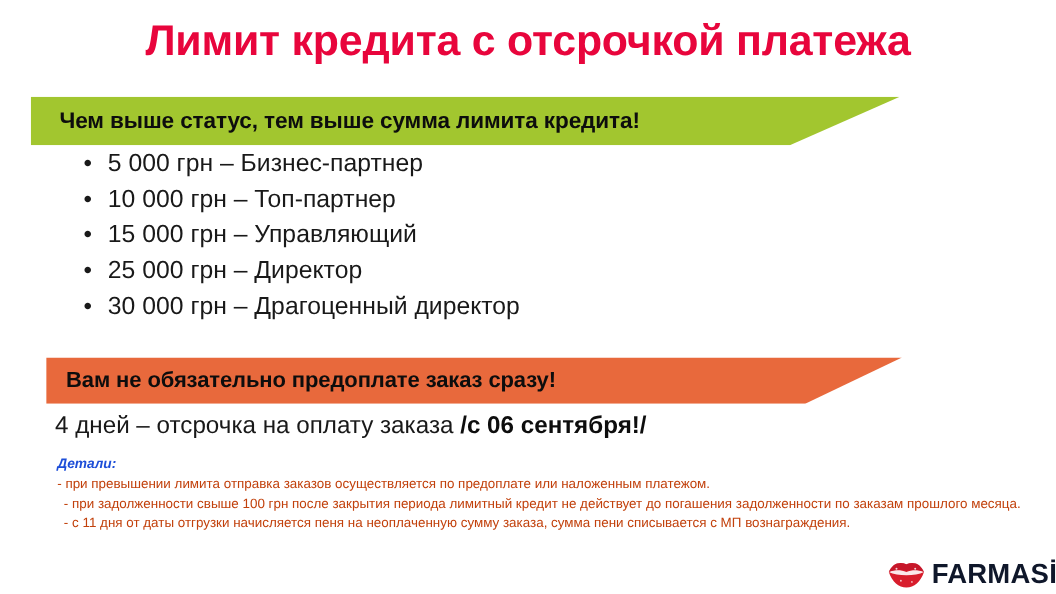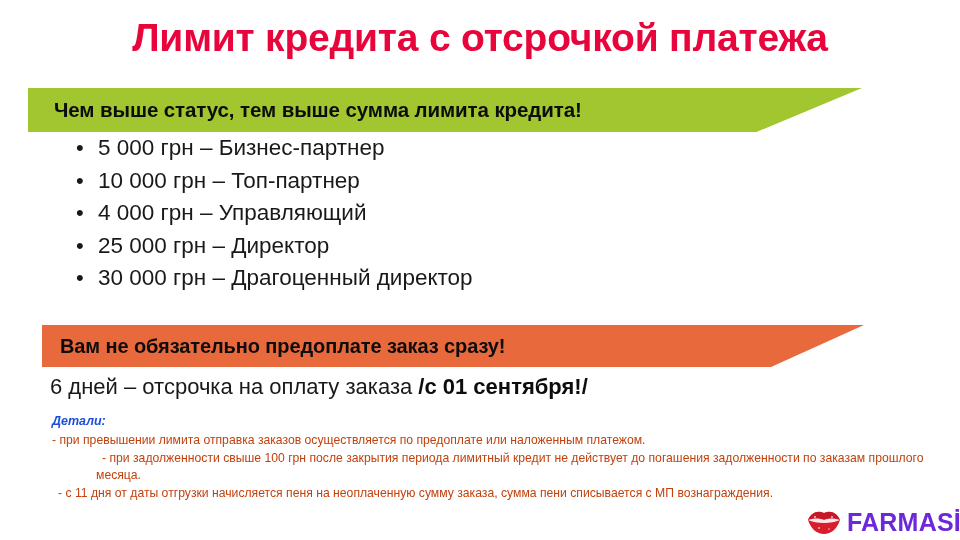--- a/index.html
+++ b/index.html
@@ -34,21 +34,20 @@
     font-size: 39px;
     line-height: 48px;
     color: #E8053C;
     letter-spacing: -0.2px;
     white-space: nowrap;
   }
 
   
   .banner-wrap {
     position: absolute;
-    padding-left: 44px;
   }
   .banner-wrap.green {
     left: 28px;
     top: 88px;
     width: 790px;
     height: 44px;
   }
   .banner-wrap.orange {
     left: 42px;
     top: 325px;
@@ -141,21 +140,21 @@
     line-height: 18px;
     color: #1d4ed8;
   }
   .details-line {
     font-family: "Liberation Sans", sans-serif;
     font-size: 12.2px;
     line-height: 17.5px;
     color: #c2410c;
   }
   .details-line.l1 { margin-top: 2px; }
-  .details-line.l2 { text-indent: 6px; margin-left: 44px; }
+  .details-line.l2 { text-indent: 6px; }
   .details-line.l3 { text-indent: 6px; }
 
   
   .logo {
     position: absolute;
     left: 806px;
     top: 505px;
     width: 150px;
     height: 34px;
     display: flex;
@@ -165,21 +164,21 @@
   .logo-lips {
     width: 36px;
     height: 26px;
     flex: 0 0 auto;
   }
   .logo-text {
     font-family: "Liberation Sans", sans-serif;
     font-weight: bold;
     font-size: 25px;
     line-height: 26px;
-    color: #6d28d9;
+    color: #0f172a;
     letter-spacing: 0.2px;
     white-space: nowrap;
     text-align: center;
   }
 </style>
 </head>
 <body>
 
 <div class="slide">
 
@@ -197,42 +196,42 @@
     <li>
       <span class="dot">•</span>
       <span>5 000 грн – Бизнес-партнер</span>
     </li>
     <li>
       <span class="dot">•</span>
       <span>10 000 грн – Топ-партнер</span>
     </li>
     <li>
       <span class="dot">•</span>
-      <span>4 000 грн – Управляющий</span>
+      <span>15 000 грн – Управляющий</span>
     </li>
     <li>
       <span class="dot">•</span>
       <span>25 000 грн – Директор</span>
     </li>
     <li>
       <span class="dot">•</span>
       <span>30 000 грн – Драгоценный директор</span>
     </li>
   </ul>
 
   <div class="banner-wrap orange">
     <svg class="banner-shape" viewBox="0 0 778 42" preserveAspectRatio="none">
       <polygon points="0,0 778,0 690,42 0,42" fill="#E8693C"></polygon>
       <polygon points="0,42 140,42 112,54 0,54" fill="#D9552B"></polygon>
     </svg>
     <div class="banner-label">Вам не обязательно предоплате заказ сразу!</div>
   </div>
 
   <div class="deferral">
-    <span>6 дней – отсрочка на оплату заказа </span><span class="strong">/с 01 сентября!/</span>
+    <span>4 дней – отсрочка на оплату заказа </span><span class="strong">/с 06 сентября!/</span>
   </div>
 
   <div class="details">
     <div class="details-head">Детали:</div>
     <div class="details-line l1">- при превышении лимита отправка заказов осуществляется по предоплате или наложенным платежом.</div>
     <div class="details-line l2"> - при задолженности свыше 100 грн после закрытия периода лимитный кредит не действует до погашения задолженности по заказам прошлого месяца.</div>
     <div class="details-line l3"> - с 11 дня от даты отгрузки начисляется пеня на неоплаченную сумму заказа, сумма пени списывается с МП вознаграждения.</div>
   </div>
 
   <div class="logo">

